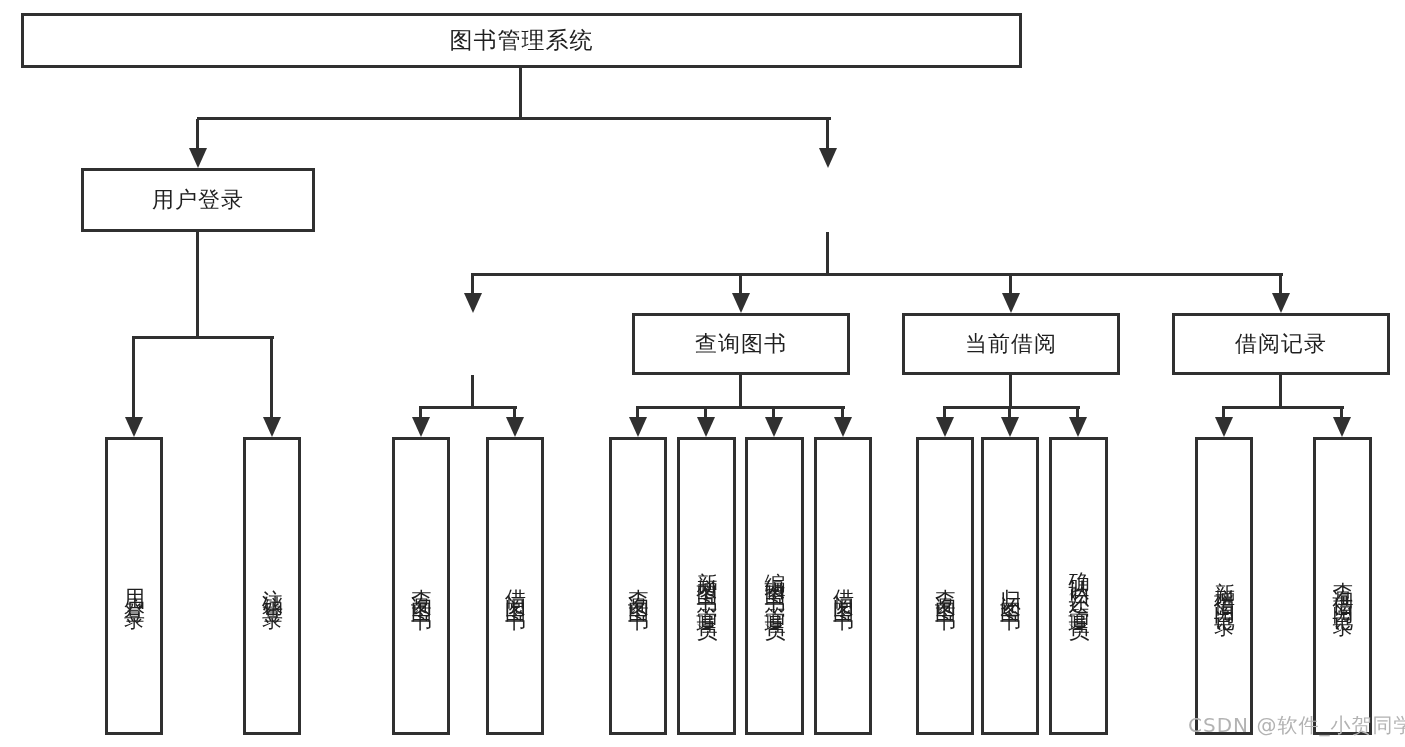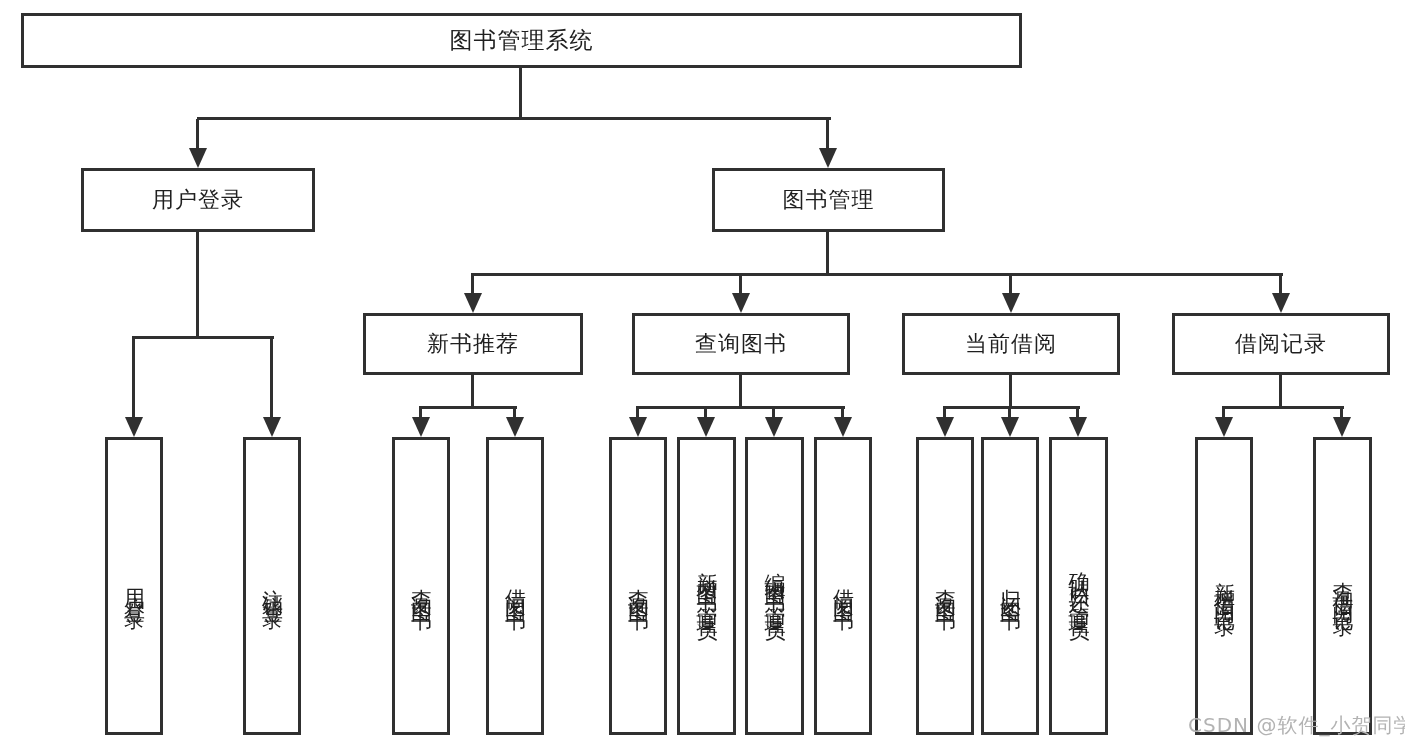--- a/index.html
+++ b/index.html
@@ -41,45 +41,39 @@
   <div class="vl" style="left:519px;top:68px;height:49px;"></div>
   <div class="hl" style="left:197px;top:117px;width:634px;"></div>
   <div class="vl" style="left:196px;top:119px;height:31px;"></div>
   <div class="ah" style="left:189px;top:148px;"></div>
   <div class="vl" style="left:826px;top:119px;height:31px;"></div>
   <div class="ah" style="left:819px;top:148px;"></div>
 
   <div class="box" style="left:81px;top:168px;width:234px;height:64px;">
     <span class="hlabel">用户登录</span>
   </div>
-  <div class="box" style="left:712px;top:168px;width:233px;height:64px;">
-    <span class="hlabel">图书管理</span>
-  </div>
 
   <div class="vl" style="left:196px;top:232px;height:104px;"></div>
   <div class="hl" style="left:132px;top:336px;width:142px;"></div>
   <div class="vl" style="left:132px;top:338px;height:79px;"></div>
   <div class="ah" style="left:125px;top:417px;"></div>
   <div class="vl" style="left:270px;top:338px;height:79px;"></div>
   <div class="ah" style="left:263px;top:417px;"></div>
 
   <div class="vl" style="left:826px;top:232px;height:41px;"></div>
   <div class="hl" style="left:471px;top:273px;width:812px;"></div>
   <div class="vl" style="left:471px;top:275px;height:19px;"></div>
   <div class="ah" style="left:464px;top:293px;"></div>
   <div class="vl" style="left:739px;top:275px;height:19px;"></div>
   <div class="ah" style="left:732px;top:293px;"></div>
   <div class="vl" style="left:1009px;top:275px;height:19px;"></div>
   <div class="ah" style="left:1002px;top:293px;"></div>
   <div class="vl" style="left:1279px;top:275px;height:19px;"></div>
   <div class="ah" style="left:1272px;top:293px;"></div>
 
-  <div class="box" style="left:363px;top:313px;width:220px;height:62px;">
-    <span class="hlabel">新书推荐</span>
-  </div>
   <div class="box" style="left:632px;top:313px;width:218px;height:62px;">
     <span class="hlabel">查询图书</span>
   </div>
   <div class="box" style="left:1172px;top:313px;width:218px;height:62px;">
     <span class="hlabel">借阅记录</span>
   </div>
   <div class="box" style="left:902px;top:313px;width:218px;height:62px;">
     <span class="hlabel">当前借阅</span>
   </div>
 

